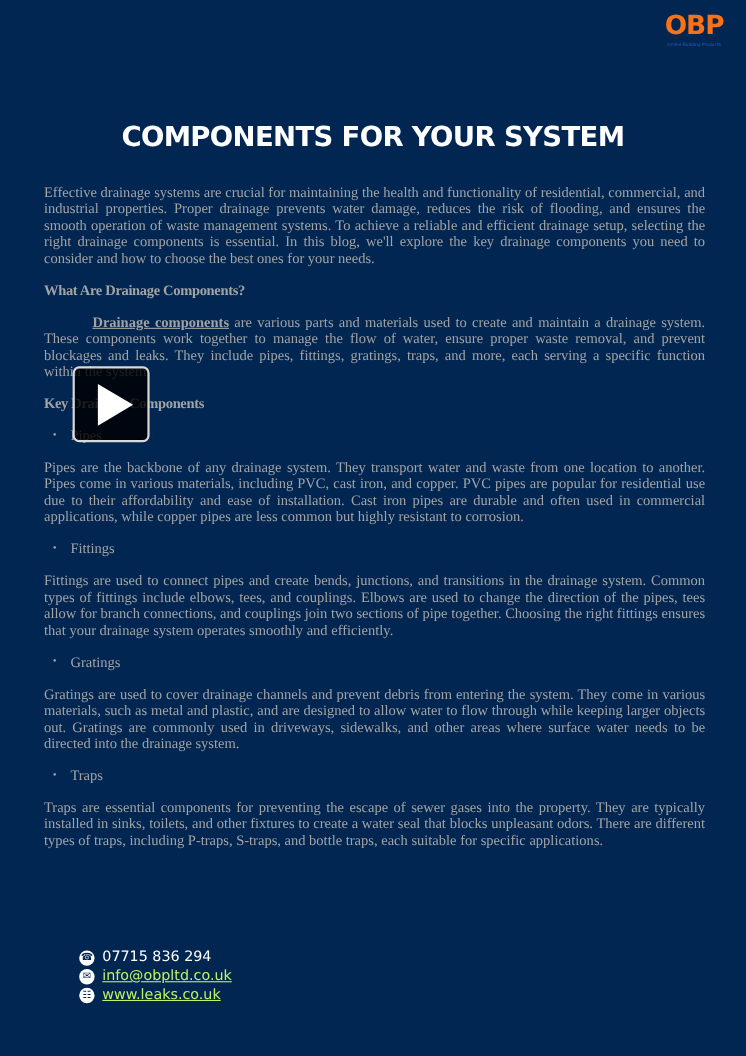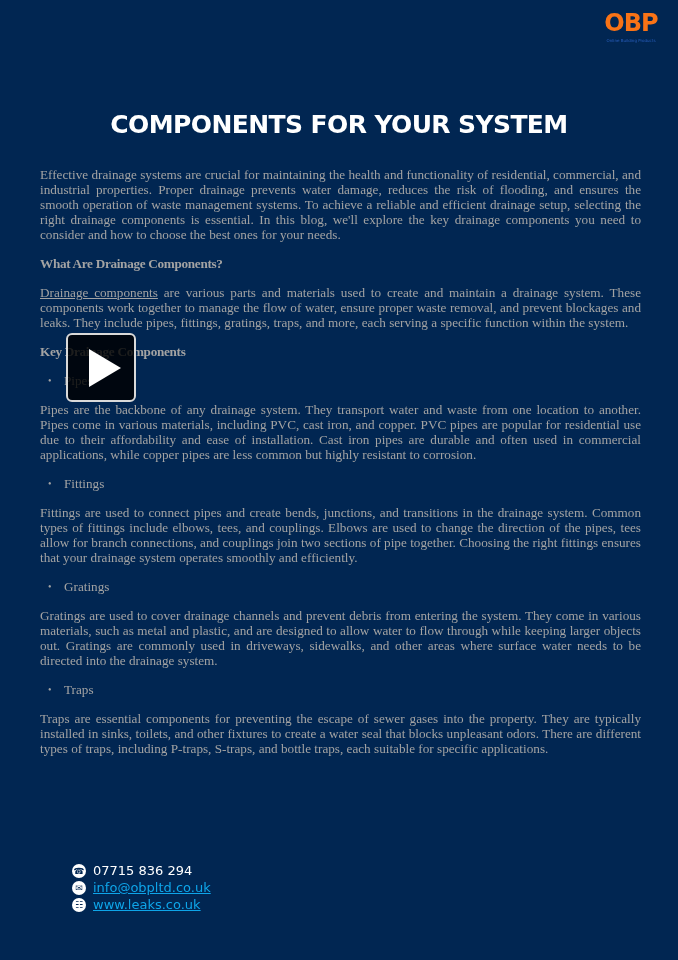--- a/index.html
+++ b/index.html
@@ -76,22 +76,23 @@
       display: flex;
       align-items: center;
       padding-left: 8px;
     }
     .bullet-dot {
       width: 16px;
       font-size: 10px;
       line-height: 15px;
     }
     .link-u {
-      font-weight: normal;
+      font-weight: bold;
       text-decoration: underline;
+      margin-left: 44px;
     }
     .play-overlay {
       position: absolute;
       top: 333px;
       left: 66px;
       width: 70px;
       height: 69px;
       background: rgba(0, 0, 0, 0.82);
       border: 2px solid #d9d9d9;
       border-radius: 6px;
@@ -127,21 +128,21 @@
       background: #ffffff;
       color: #012652;
       font-size: 9px;
       line-height: 14px;
       text-align: center;
       margin-right: 7px;
       flex: 0 0 14px;
     }
     .contact-link {
       text-decoration: underline;
-      color: #0ea5e9;
+      color: #bef264;
     }
   </style>
 </head>
 <body>
 
 <div class="page">
 
   <div class="logo">
     <div class="logo-text">OBP</div>
     <div class="logo-sub">Online Building Products</div>

